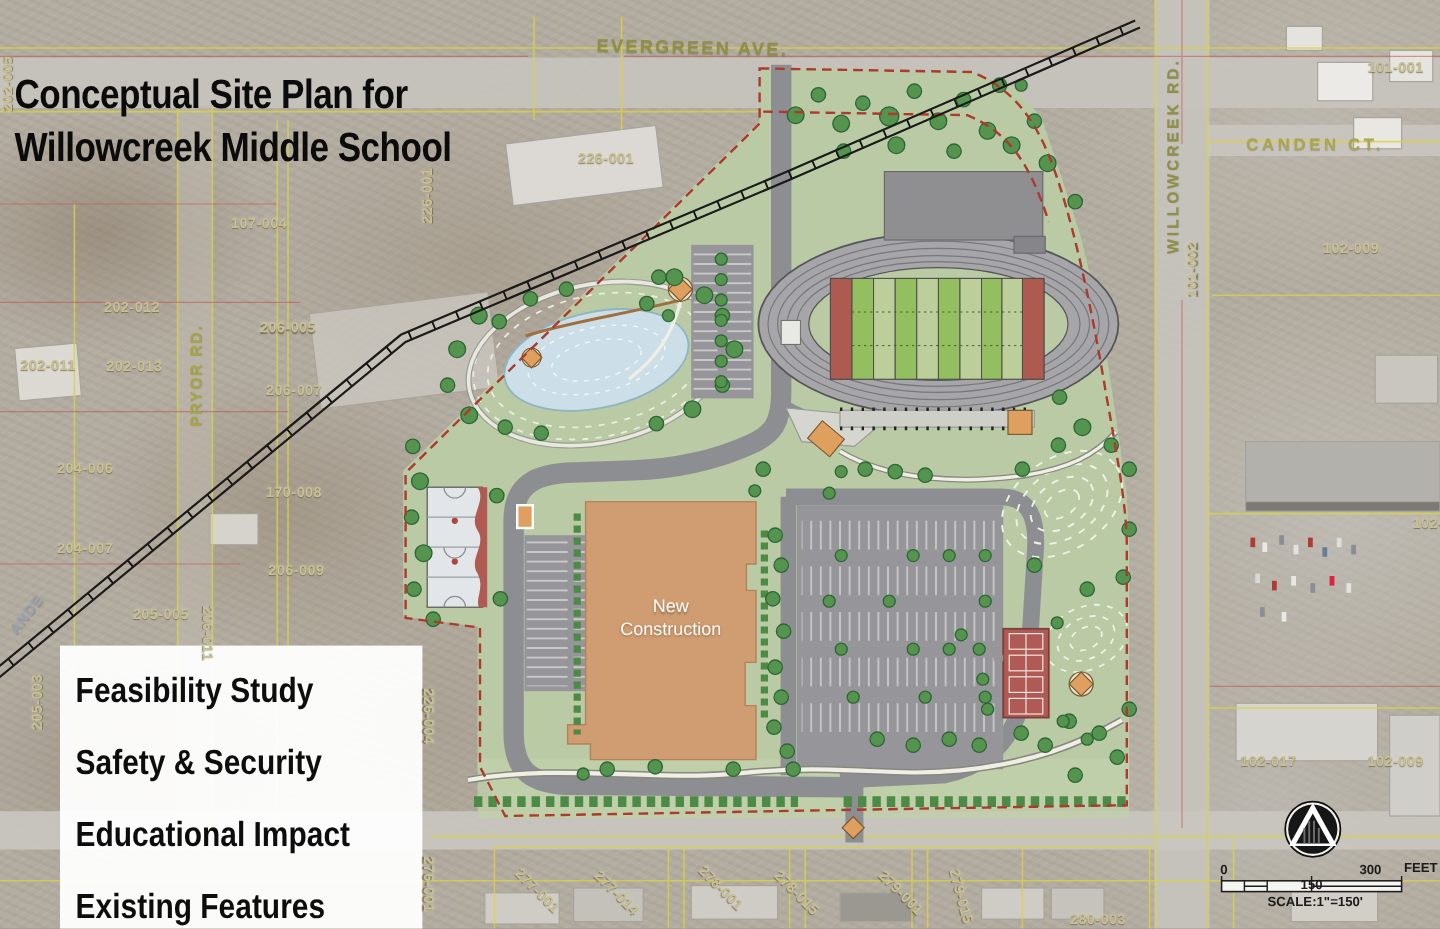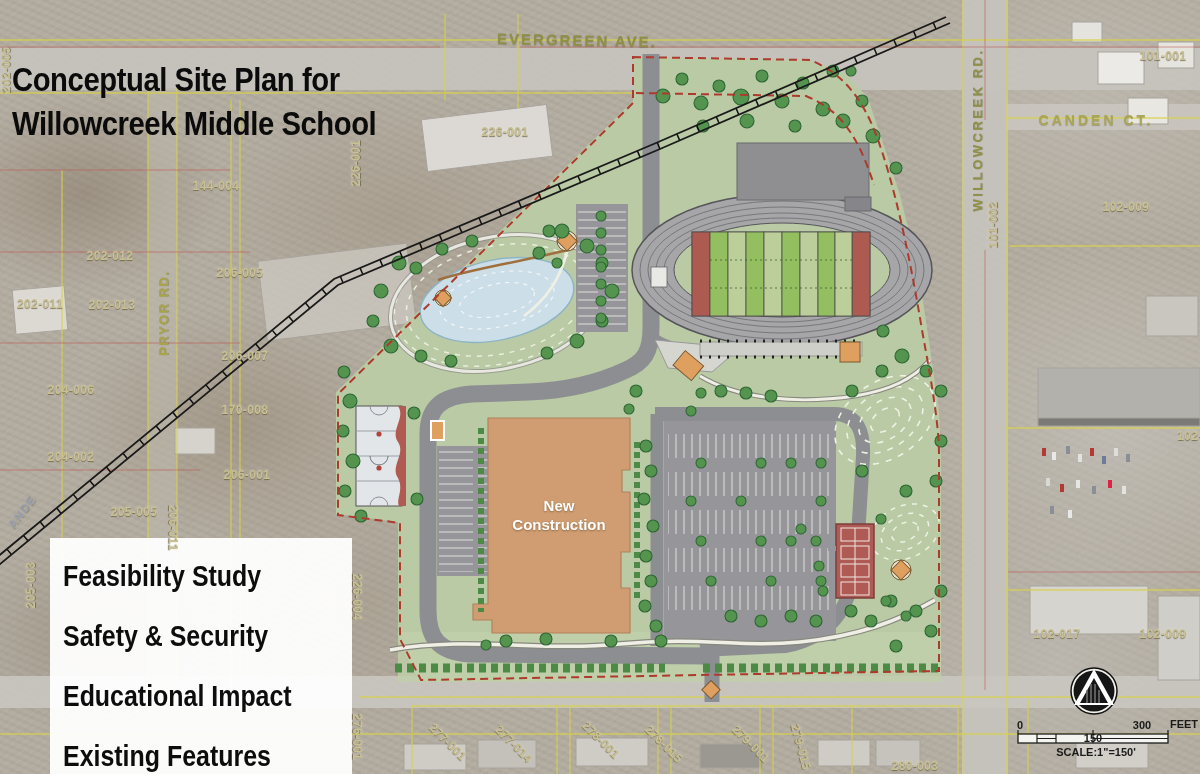--- a/index.html
+++ b/index.html
@@ -28,21 +28,21 @@
   .listbox{position:absolute;left:50px;top:538px;width:302px;height:300px;
            background:rgba(255,255,255,.95);}
   .listbox .item{position:absolute;left:13px;color:#0d0d0d;font-weight:800;font-size:29px;
            transform:scaleX(.86);transform-origin:left top;white-space:nowrap;}
   
   .pl{position:absolute;font:bold 12px "Liberation Sans",sans-serif;color:#c9c094;
       letter-spacing:.4px;white-space:nowrap;transform:translate(-50%,-50%);
       text-shadow:0 1px 1px rgba(80,70,35,.65),0 0 3px rgba(255,255,245,.4);}
   .street{position:absolute;font-weight:bold;white-space:nowrap;transform:translate(-50%,-50%);
       color:#8f8f46;text-shadow:0 1px 1px rgba(60,60,20,.3);}
-  .bl{position:absolute;color:#fff;font-weight:bold;font-size:15px;line-height:1.25;
+  .bl{position:absolute;color:#fff;font-weight:normal;font-size:15px;line-height:1.25;
       text-align:center;transform:translate(-50%,-50%);text-shadow:0 1px 2px rgba(90,60,30,.5);}
   .sc{position:absolute;font:bold 11px "Liberation Sans",sans-serif;color:#1b1b1b;
       white-space:nowrap;transform:translate(-50%,-50%);}
 </style>
 </head>
 <body>
 
 <div class="stage">
   <div class="aerial"></div>
 
@@ -412,30 +412,30 @@
 
   <span class="street" style="left:577px;top:40px;font-size:15px;letter-spacing:2px;transform:translate(-50%,-50%) rotate(1.2deg)">EVERGREEN AVE.</span>
   <span class="street" style="left:977px;top:130px;font-size:13px;letter-spacing:2.5px;transform:translate(-50%,-50%) rotate(-90deg)">WILLOWCREEK RD.</span>
   <span class="street" style="left:163px;top:313px;font-size:13px;letter-spacing:1.5px;color:#aaa544;transform:translate(-50%,-50%) rotate(-90deg)">PRYOR RD.</span>
   <span class="street" style="left:1096px;top:120px;font-size:14px;letter-spacing:3px;color:#aaa654">CANDEN CT.</span>
   <span class="street" style="left:22px;top:512px;font-size:12px;letter-spacing:1px;color:#9aa0b0;transform:translate(-50%,-50%) rotate(-52deg)">ANDE</span>
 
   <span class="pl" style="left:6px;top:70px;transform:translate(-50%,-50%) rotate(-90deg)">202-005</span>
   <span class="pl" style="left:505px;top:132px">226-001</span>
   <span class="pl" style="left:356px;top:163px;transform:translate(-50%,-50%) rotate(-90deg)">226-001</span>
-  <span class="pl" style="left:216px;top:186px">144-004</span>
+  <span class="pl" style="left:216px;top:186px">107-004</span>
   <span class="pl" style="left:110px;top:256px">202-012</span>
   <span class="pl" style="left:240px;top:273px">206-005</span>
   <span class="pl" style="left:40px;top:304px">202-011</span>
   <span class="pl" style="left:112px;top:305px">202-013</span>
-  <span class="pl" style="left:245px;top:356px">206-007</span>
+  <span class="pl" style="left:245px;top:325px">206-007</span>
   <span class="pl" style="left:71px;top:390px">204-006</span>
   <span class="pl" style="left:245px;top:410px">170-008</span>
-  <span class="pl" style="left:71px;top:457px">204-002</span>
-  <span class="pl" style="left:247px;top:475px">206-001</span>
+  <span class="pl" style="left:71px;top:457px">204-007</span>
+  <span class="pl" style="left:247px;top:475px">206-009</span>
   <span class="pl" style="left:134px;top:512px">205-005</span>
   <span class="pl" style="left:173px;top:528px;transform:translate(-50%,-50%) rotate(90deg)">206-011</span>
   <span class="pl" style="left:31px;top:585px;transform:translate(-50%,-50%) rotate(-90deg)">205-003</span>
   <span class="pl" style="left:357px;top:597px;transform:translate(-50%,-50%) rotate(90deg)">226-004</span>
   <span class="pl" style="left:357px;top:737px;transform:translate(-50%,-50%) rotate(90deg)">276-001</span>
   <span class="pl" style="left:448px;top:742px;transform:translate(-50%,-50%) rotate(45deg)">277-001</span>
   <span class="pl" style="left:514px;top:744px;transform:translate(-50%,-50%) rotate(45deg)">277-014</span>
   <span class="pl" style="left:601px;top:740px;transform:translate(-50%,-50%) rotate(45deg)">278-001</span>
   <span class="pl" style="left:664px;top:744px;transform:translate(-50%,-50%) rotate(45deg)">278-015</span>
   <span class="pl" style="left:751px;top:744px;transform:translate(-50%,-50%) rotate(45deg)">279-001</span>

